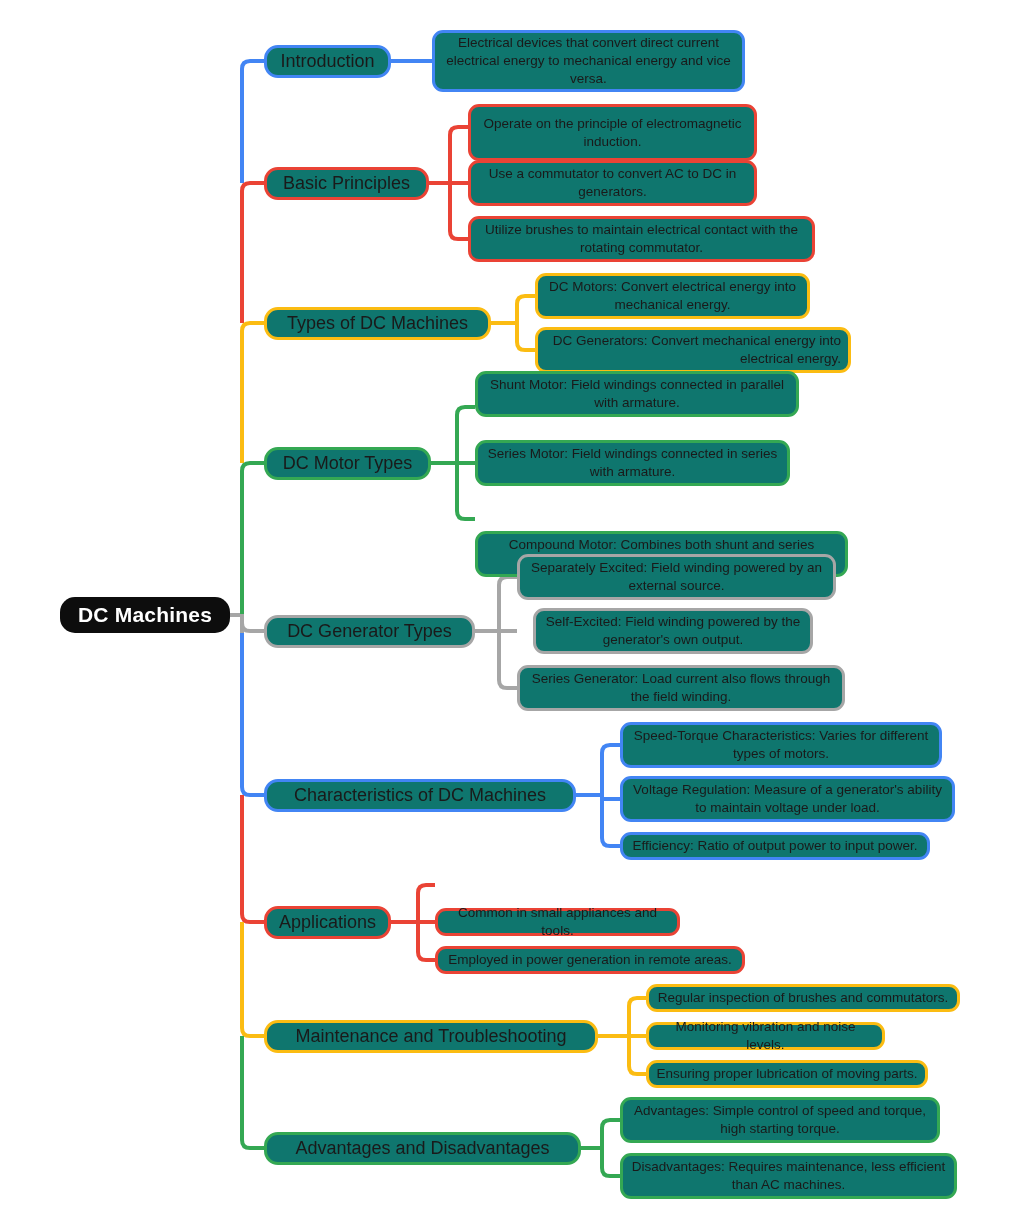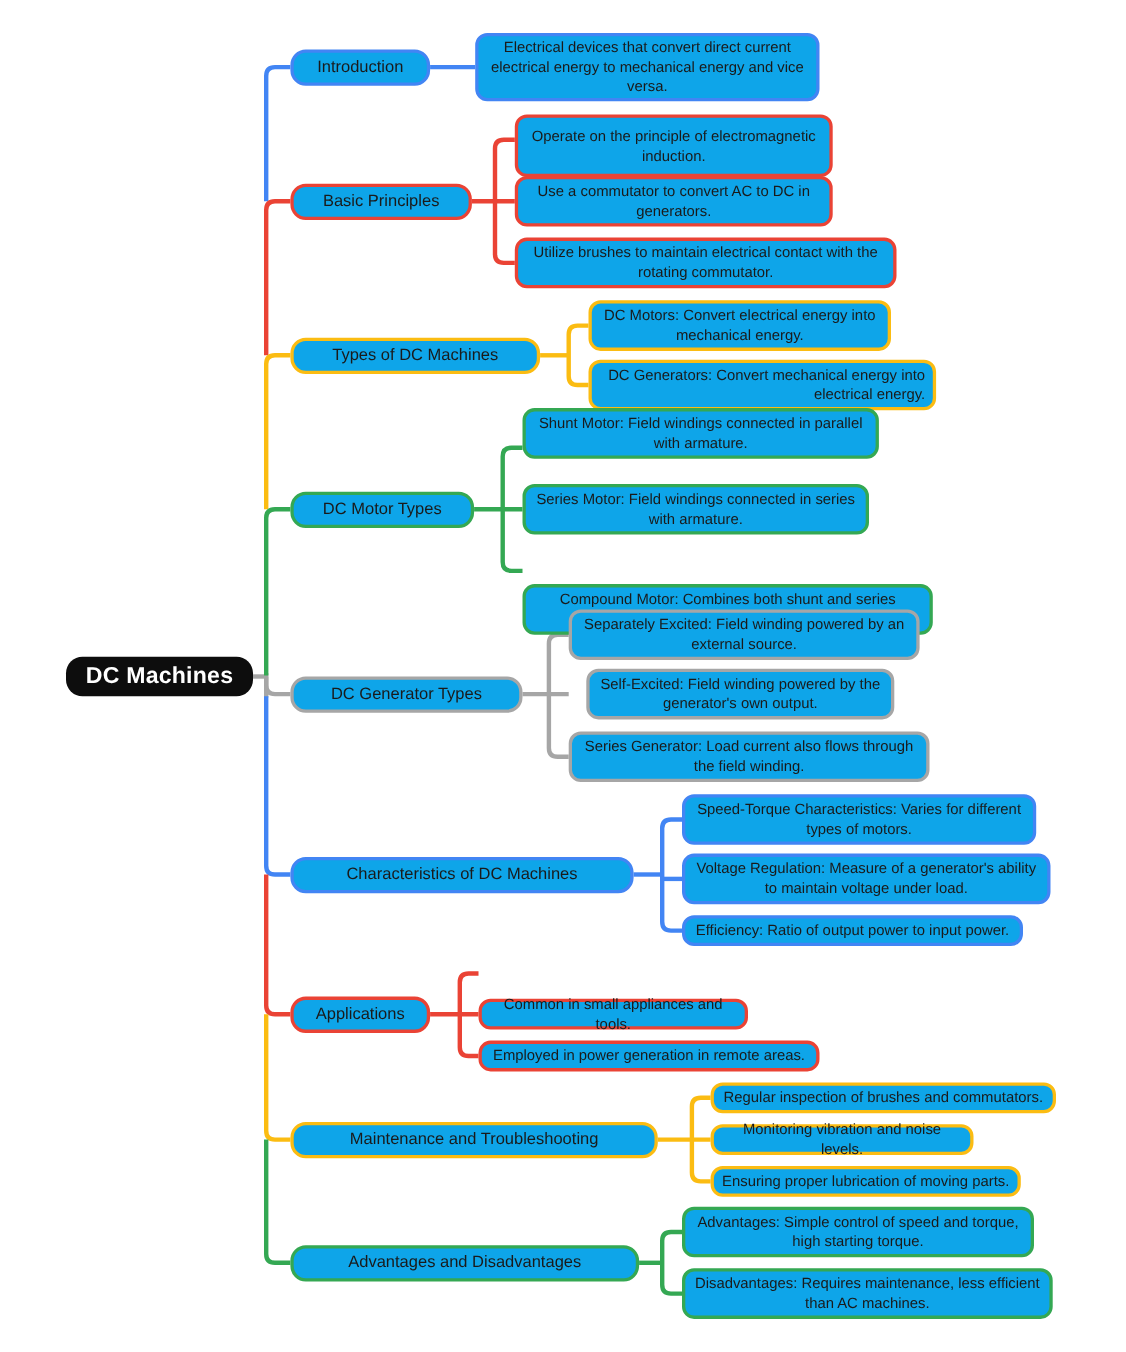--- a/index.html
+++ b/index.html
@@ -7,24 +7,24 @@
     position:relative;width:1024px;height:1229px;background:#ffffff;
     font-family:"Liberation Sans", sans-serif;overflow:hidden;
   }
   svg.wires{position:absolute;left:0;top:0;width:1024px;height:1229px;}
   svg.wires path{fill:none;stroke-width:4;}
   .s-blue{stroke:#4285f4;} .s-red{stroke:#ea4335;} .s-yellow{stroke:#fbbc12;}
   .s-green{stroke:#34a853;} .s-gray{stroke:#a6a6a6;}
 
   .node{
     position:absolute;display:flex;align-items:center;justify-content:center;
-    background:#0ea5e9;box-sizing:border-box;text-align:center;color:#1a1a1a;
+    background:#0f766e;box-sizing:border-box;text-align:center;color:#1a1a1a;
   }
   .topic{
-    border:3px solid;border-radius:14px;font-size:15px;line-height:1.1;
+    border:3px solid;border-radius:14px;font-size:18px;line-height:1.1;
     white-space:nowrap;padding:0 10px;z-index:2;
   }
   .child{
     border:3px solid;border-radius:11px;font-size:13.5px;line-height:1.32;
     padding:1px 7px;z-index:2;
   }
   .b-blue{border-color:#4285f4;} .b-red{border-color:#ea4335;}
   .b-yellow{border-color:#fbbc12;} .b-green{border-color:#34a853;}
   .b-gray{border-color:#a6a6a6;}
 

